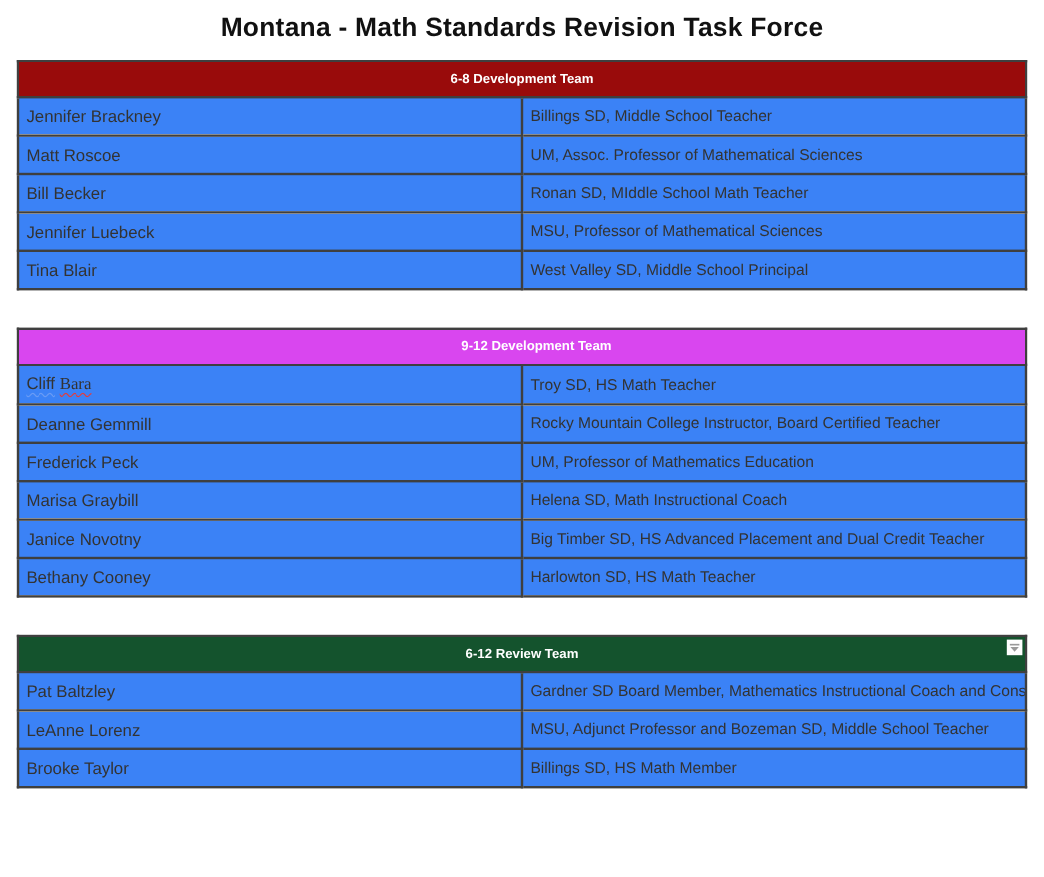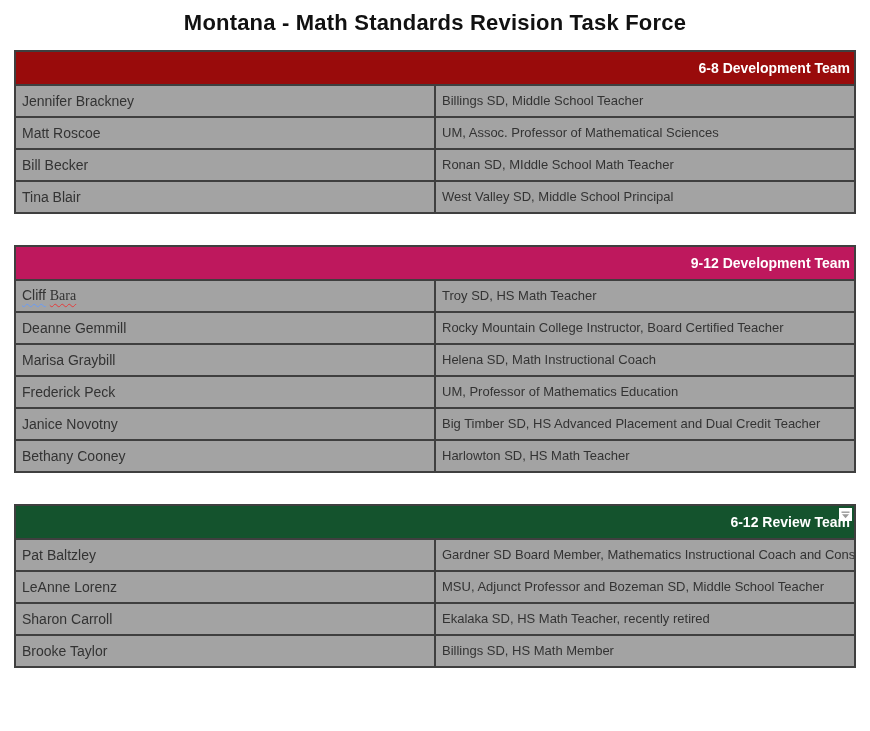--- a/index.html
+++ b/index.html
@@ -22,29 +22,29 @@
 
   table.team {
     border-collapse: collapse;
     table-layout: fixed;
     width: 842px;
     margin: 0 14px 31px 14px;
   }
   table.team th.t-head {
     border: 2px solid #3f3f3f;
     color: #ffffff;
-    font-size: 14px;
+    font-size: 11px;
     font-weight: 700;
-    text-align: right;
+    text-align: center;
     padding: 8px 4px;
     position: relative;
   }
   table.team td {
     border: 2px solid #3f3f3f;
-    background: #a3a3a3;
+    background: #3b82f6;
     color: #333333;
     vertical-align: middle;
     overflow: hidden;
     white-space: nowrap;
   }
   table.team td.name {
     width: 196px;
     font-size: 14px;
     padding: 6px 6px 7px 6px;
   }
@@ -99,50 +99,54 @@
       </tr>
       <tr>
         <td class="name">Matt Roscoe</td>
         <td class="role">UM, Assoc. Professor of Mathematical Sciences</td>
       </tr>
       <tr>
         <td class="name">Bill Becker</td>
         <td class="role">Ronan SD, MIddle School Math Teacher</td>
       </tr>
       <tr>
+        <td class="name">Jennifer Luebeck</td>
+        <td class="role">MSU, Professor of Mathematical Sciences</td>
+      </tr>
+      <tr>
         <td class="name">Tina Blair</td>
         <td class="role">West Valley SD, Middle School Principal</td>
       </tr>
     </tbody>
 </table>
 
 <table class="team">
   <thead>
     <tr>
-      <th class="t-head" colspan="2" style="background: #be185d; padding-left: 28px;">
+      <th class="t-head" colspan="2" style="background: #d946ef; padding-left: 28px;">
         <span>9-12 Development Team</span>
       </th>
     </tr>
   </thead>
   <tbody>
       <tr>
         <td class="name"><span class="sq-blue" style="text-decoration-color: rgb(106, 155, 245);">Cliff</span> <span class="sq-red" style="text-decoration-color: rgb(228, 59, 59); font-family: Liberation Serif, serif;">Bara</span></td>
         <td class="role">Troy SD, HS Math Teacher</td>
       </tr>
       <tr>
         <td class="name">Deanne Gemmill</td>
         <td class="role">Rocky Mountain College Instructor, Board Certified Teacher</td>
       </tr>
       <tr>
+        <td class="name">Frederick Peck</td>
+        <td class="role">UM, Professor of Mathematics Education</td>
+      </tr>
+      <tr>
         <td class="name">Marisa Graybill</td>
         <td class="role">Helena SD, Math Instructional Coach</td>
-      </tr>
-      <tr>
-        <td class="name">Frederick Peck</td>
-        <td class="role">UM, Professor of Mathematics Education</td>
       </tr>
       <tr>
         <td class="name">Janice Novotny</td>
         <td class="role">Big Timber SD, HS Advanced Placement and Dual Credit Teacher</td>
       </tr>
       <tr>
         <td class="name">Bethany Cooney</td>
         <td class="role">Harlowton SD, HS Math Teacher</td>
       </tr>
     </tbody>
@@ -165,21 +169,17 @@
   <tbody>
       <tr>
         <td class="name">Pat Baltzley</td>
         <td class="role">Gardner SD Board Member, Mathematics Instructional Coach and Consultant</td>
       </tr>
       <tr>
         <td class="name">LeAnne Lorenz</td>
         <td class="role">MSU, Adjunct Professor and Bozeman SD, Middle School Teacher</td>
       </tr>
       <tr>
-        <td class="name">Sharon Carroll</td>
-        <td class="role">Ekalaka SD, HS Math Teacher, recently retired</td>
-      </tr>
-      <tr>
         <td class="name">Brooke Taylor</td>
         <td class="role">Billings SD, HS Math Member</td>
       </tr>
     </tbody>
 </table>
 
 </body></html>

